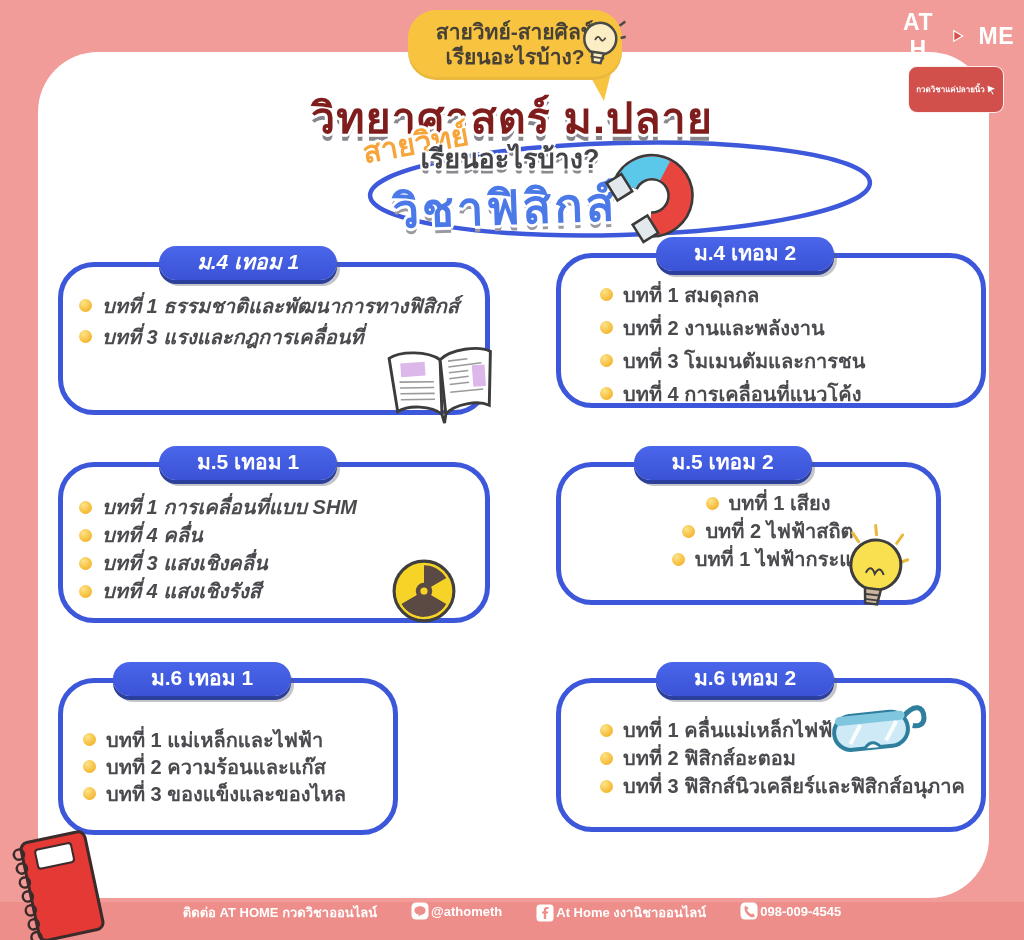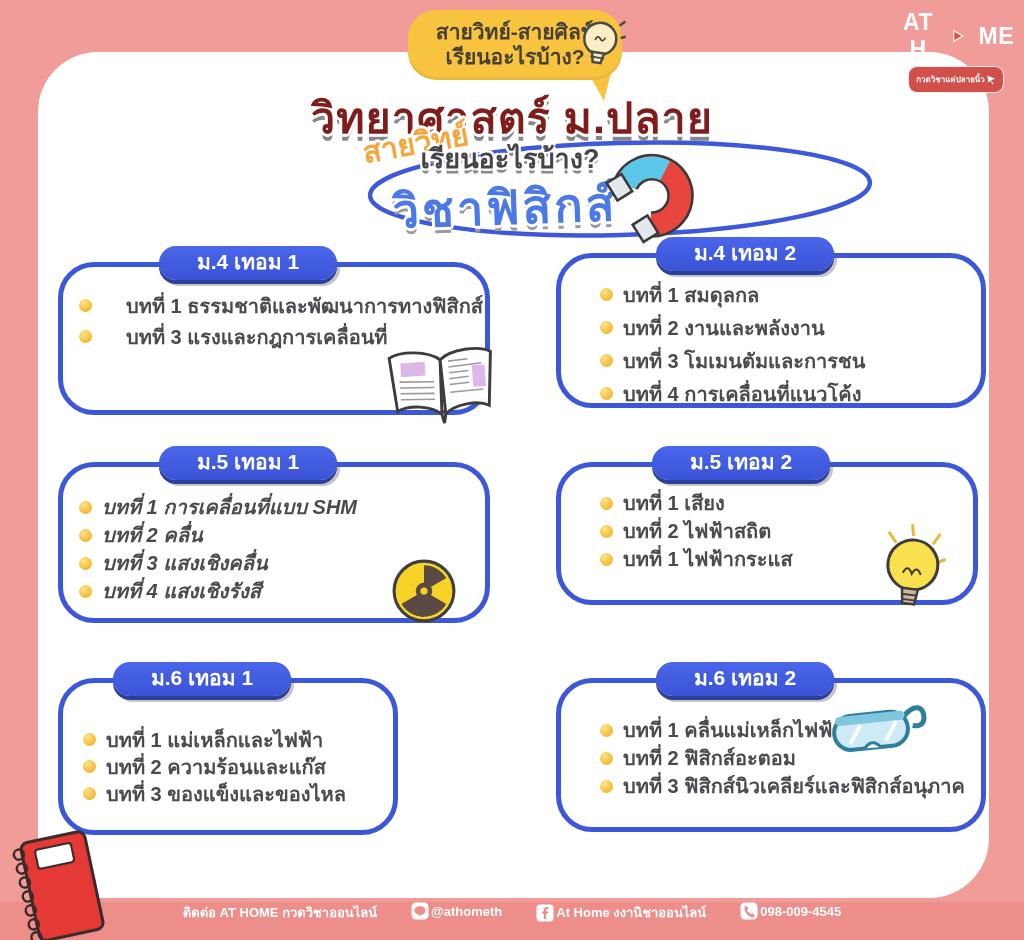--- a/index.html
+++ b/index.html
@@ -19,21 +19,21 @@
                  border-top:30px solid #f8c440; border-left:28px solid transparent;
                  transform:rotate(14deg); }
   .bubble-bulb { position:absolute; left:578px; top:15px; z-index:7; transform:rotate(9deg); }
 
   
   .logo { position:absolute; left:898px; top:9px; width:116px; z-index:6; text-align:center; }
   .logo-line { color:#ffffff; font-size:23px; font-weight:800; letter-spacing:0.5px;
                display:flex; align-items:center; justify-content:center; gap:15px; }
   .logo-pill { margin:3px auto 0; width:fit-content; background:#d2504c; color:#ffffff;
                border:1px solid rgba(255,255,255,0.9); border-radius:9px; font-size:8px;
-               font-weight:700; padding:6px 7px; display:flex; align-items:center; gap:2px; }
+               font-weight:700; padding:16px 7px; display:flex; align-items:center; gap:2px; }
 
   
   .outline-w { text-shadow:-2px -2px 0 #fff, 2px -2px 0 #fff, -2px 2px 0 #fff, 2px 2px 0 #fff,
                -3px 0 0 #fff, 3px 0 0 #fff, 0 -3px 0 #fff, 0 3px 0 #fff; }
   .page-title { position:absolute; left:0; width:1024px; top:84px; text-align:center; z-index:4;
                 font-size:43px; font-weight:800; color:#7f1d1d; letter-spacing:1px;
                 text-shadow:-2px -2px 0 #fff, 2px -2px 0 #fff, -2px 2px 0 #fff, 2px 2px 0 #fff,
                             -3px 0 0 #fff, 3px 0 0 #fff, 0 -3px 0 #fff, 0 3px 0 #fff,
                             0 7px 0 #87868c; }
   .subtitle-track { position:absolute; left:362px; top:120px; z-index:4; font-size:30px;
@@ -57,30 +57,30 @@
                width:178px; height:34px; border-radius:18px;
                background:linear-gradient(#4a66ea,#3a52d6);
                box-shadow:0 4px 0 #2c3f9a, 3px 6px 0 rgba(90,90,100,0.35);
                color:#ffffff; font-size:21px; font-weight:800; text-align:center; line-height:32px; }
   .items { list-style:none; }
   .items li { display:flex; align-items:center; white-space:nowrap; }
   .bullet { width:13px; height:13px; border-radius:50%; flex:0 0 13px; margin-right:10px;
             background:radial-gradient(circle at 35% 30%, #fce488, #f5b731 72%, #e39b1f); }
   .lesson-text { font-size:20px; font-weight:600; color:#4a4a4f; }
 
-  .b1 { left:58px;  top:262px; width:432px; height:153px; }
+  .b1 { left:58px;  top:262px; width:432px; height:153px;font-style:italic; }
   .b2 { left:556px; top:253px; width:430px; height:155px; }
   .b3 { left:58px;  top:462px; width:432px; height:161px; }
-  .b4 { left:556px; top:462px; width:422px; height:143px; }
+  .b4 { left:556px; top:462px; width:385px; height:143px; }
   .b5 { left:58px;  top:678px; width:340px; height:157px; }
   .b6 { left:556px; top:678px; width:430px; height:154px; }
-  .b1 .items { padding:23px 0 0 16px; } .b1 li { height:31px;gap:24px; }
+  .b1 .items { padding:23px 0 0 16px; } .b1 li { height:31px; }
   .b2 .items { padding:20px 0 0 39px; } .b2 li { height:33px; }
   .b3 .items { padding:26px 0 0 16px; } .b3 li { height:28px;font-style:italic; }
-  .b4 .items { padding:22px 0 0 39px; } .b4 li { height:28px; }
+  .b4 .items { padding:22px 0 0 39px; } .b4 li { height:28px;justify-content:center; }
   .b5 .items { padding:43px 0 0 20px; } .b5 li { height:27px; }
   .b6 .items { padding:33px 0 0 39px; } .b6 li { height:28px; }
 
   .icon-book      { position:absolute; right:-16px; bottom:-18px; transform:rotate(-4deg); }
   .icon-radiation { position:absolute; right:28px;  bottom:-6px; }
   .icon-bulb      { position:absolute; right:24px;  bottom:-22px; transform:rotate(7deg); }
   .icon-goggles   { position:absolute; right:52px;  top:16px; transform:rotate(-6deg); }
   .notebook-svg   { position:absolute; left:8px; top:833px; z-index:4; transform:rotate(-12deg); }
 
   
@@ -201,21 +201,21 @@
 
   <section class="box b3">
     <div class="pill">ม.5 เทอม 1</div>
     <ul class="items">
         <li>
           <span class="bullet"></span>
           <span class="lesson-text">บทที่ 1 การเคลื่อนที่แบบ SHM</span>
         </li>
         <li>
           <span class="bullet"></span>
-          <span class="lesson-text">บทที่ 2 คลื่น</span>
+          <span class="lesson-text">บทที่ 4 คลื่น</span>
         </li>
         <li>
           <span class="bullet"></span>
           <span class="lesson-text">บทที่ 3 แสงเชิงคลื่น</span>
         </li>
         <li>
           <span class="bullet"></span>
           <span class="lesson-text">บทที่ 4 แสงเชิงรังสี</span>
         </li>
       </ul>

